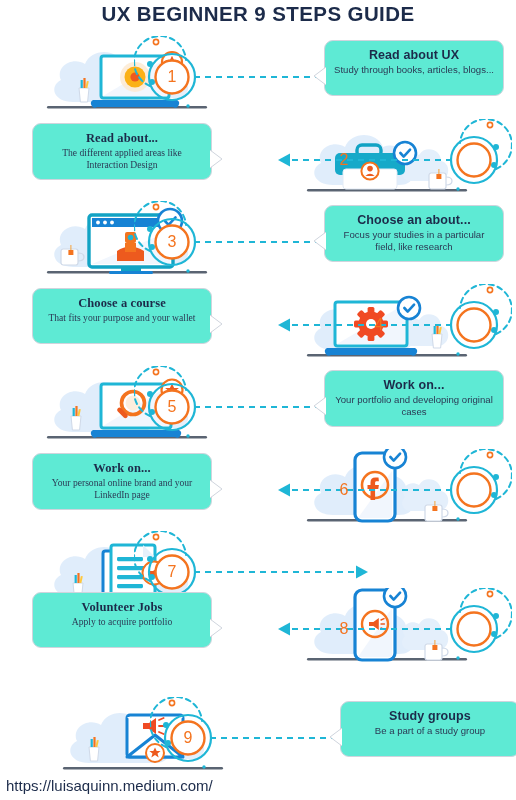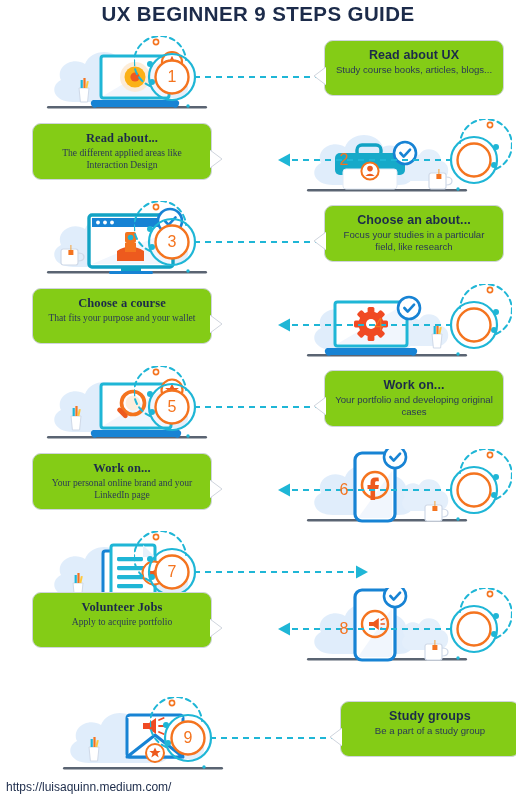--- a/index.html
+++ b/index.html
@@ -20,21 +20,21 @@
   
   .row{position:absolute;left:0;width:516px;height:82px;}
   .half{position:absolute;top:0;width:248px;height:82px;}
   .half.left{left:4px;font-family:Liberation Serif, serif;}
   .half.right{left:264px;}
 
   
   .bubble{
     position:absolute;top:4px;width:180px;min-height:56px;
     box-sizing:border-box;
-    background:#84cc16;border:1px solid #cfd4dd;border-radius:9px;
+    background:#5eead4;border:1px solid #cfd4dd;border-radius:9px;
     padding:7px 8px 8px;text-align:center;
   }
   .bubble.b-left{left:28px;}
   .bubble.b-right{right:8px;}
   .bubble h3{
     margin:0 0 2px;font-size:12.5px;font-weight:700;color:#1c2b4a;
     line-height:1.15;letter-spacing:.1px;
   }
   .bubble p{
     margin:0;font-size:9.6px;color:#2b3a55;line-height:1.25;
@@ -56,21 +56,21 @@
     font-size:16px;font-weight:400;color:#f4741f;
   }
 
   
   .illus{position:absolute;top:0;width:248px;height:82px;}
   .illus svg{display:block;}
 
   
   .footer{
     position:absolute;left:6px;bottom:6px;
-    font-size:12px;color:#1c2b4a;
+    font-size:15px;color:#1c2b4a;
   }
 </style>
 </head>
 <body>
 
 <div class="page">
 
   <div class="title">UX BEGINNER 9 STEPS GUIDE</div>
 
   <div id="rows">
@@ -111,21 +111,21 @@
                 <circle cx="38" cy="41" r="23" fill="none" stroke="#1fb6d6" stroke-width="2.2"></circle>
                 <circle cx="38" cy="41" r="16.5" fill="#ffffff" stroke="#f4741f" stroke-width="2.4"></circle>
                 <path d="M60 41 H222" fill="none" stroke="#1fb6d6" stroke-width="2" stroke-dasharray="6 5"></path>
                 <path d="M222 34.5 L234 41 L222 47.5 Z" fill="#1fb6d6"></path>
               </g>
             </svg></div>
         </div>
         <div class="half right">
           <div class="bubble b-right">
             <h3>Read about UX</h3>
-            <p>Study course books, articles, blogs...</p>
+            <p>Study through books, articles, blogs...</p>
             <div class="tail t-left">
               <svg width="13" height="18" viewBox="0 0 13 18">
                 <path d="M13 0 L1 9 L13 18" fill="#ffffff" stroke="#cfd4dd" stroke-width="1" stroke-linejoin="round"></path>
                 <path d="M14 1 L14 17" stroke="#ffffff" stroke-width="3"></path>
               </svg>
             </div>
           </div>
         </div>
         <div class="badge" style="top: 14px; left: 145px;">
           <div class="num">1</div>

